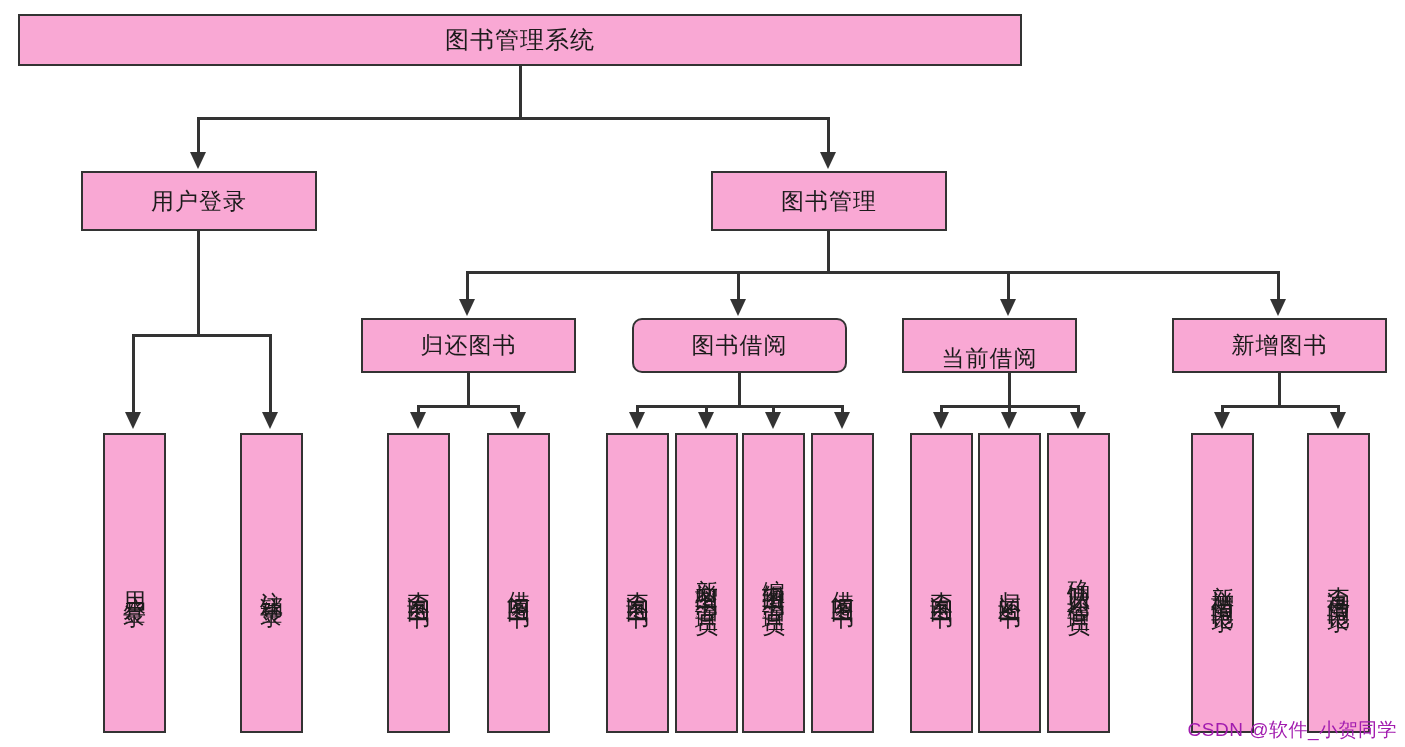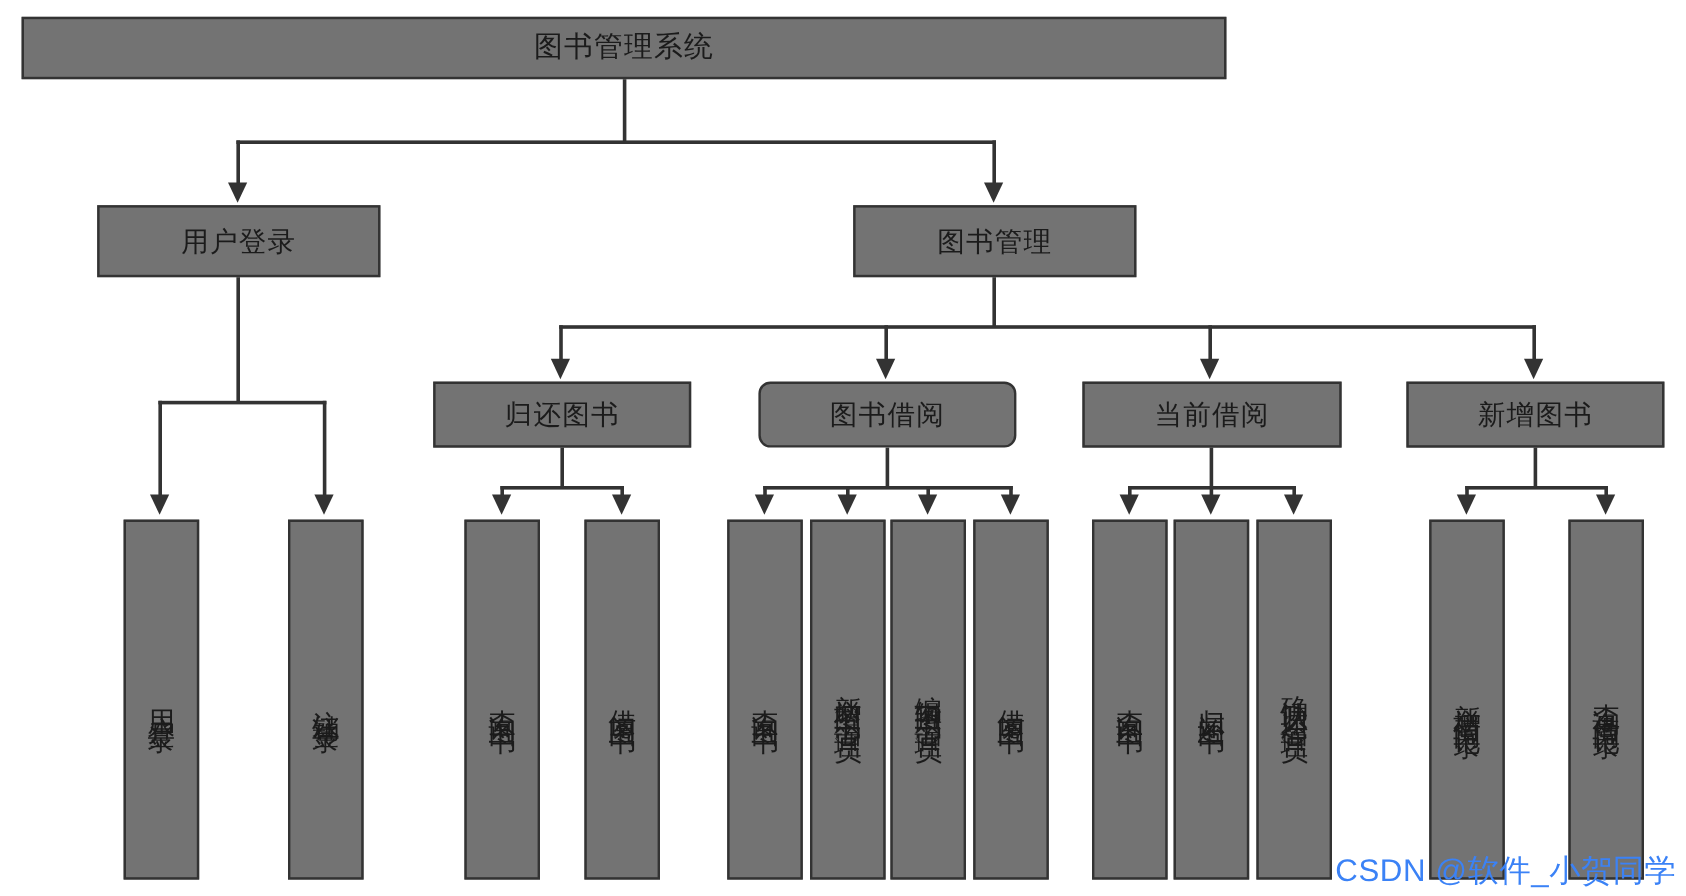--- a/index.html
+++ b/index.html
@@ -15,21 +15,21 @@
     position: relative;
     width: 1405px;
     height: 747px;
     background: #ffffff;
     overflow: hidden;
   }
   
   .node {
     position: absolute;
     box-sizing: border-box;
-    background: #737373;
+    background: #f9a8d4;
     border: 2px solid #333333;
     display: flex;
     align-items: center;
     justify-content: center;
     color: #1b1b1b;
   }
   .node .label {
     display: block;
     text-align: center;
     line-height: 1.15;
@@ -70,22 +70,22 @@
     height: 0;
     border-left: 8px solid transparent;
     border-right: 8px solid transparent;
     border-top: 17px solid #333333;
   }
   
   #watermark {
     position: absolute;
     right: 8px;
     bottom: 4px;
-    font-size: 26px;
-    color: #3b82f6;
+    font-size: 19px;
+    color: #a21caf;
     letter-spacing: 0.5px;
     white-space: nowrap;
     pointer-events: none;
   }
 </style>
 </head>
 <body>
 
 <div id="canvas">
 
@@ -125,21 +125,21 @@
   <div class="arrow" style="left:1000px; top:299px;"></div>
   <div class="line vline" style="left:1277px; top:271px; width:3px; height:30px;"></div>
   <div class="arrow" style="left:1270px; top:299px;"></div>
 
   <div class="node horiz" style="left:361px; top:318px; width:215px; height:55px;">
     <span class="label">归还图书</span>
   </div>
   <div class="node horiz" style="left:632px; top:318px; width:215px; height:55px;border-radius:10px;">
     <span class="label">图书借阅</span>
   </div>
-  <div class="node horiz" style="left:902px; top:318px; width:216px; height:55px;">
+  <div class="node horiz" style="left:902px; top:318px; width:175px; height:55px;align-items:flex-end;">
     <span class="label">当前借阅</span>
   </div>
   <div class="node horiz" style="left:1172px; top:318px; width:215px; height:55px;">
     <span class="label">新增图书</span>
   </div>
 
   <div class="line vline" style="left:467px; top:373px; width:3px; height:34px;"></div>
   <div class="line hline" style="left:417px; top:405px; width:103px; height:3px;"></div>
   <div class="line vline" style="left:417px; top:405px; width:3px; height:10px;"></div>
   <div class="arrow" style="left:410px; top:412px;"></div>

